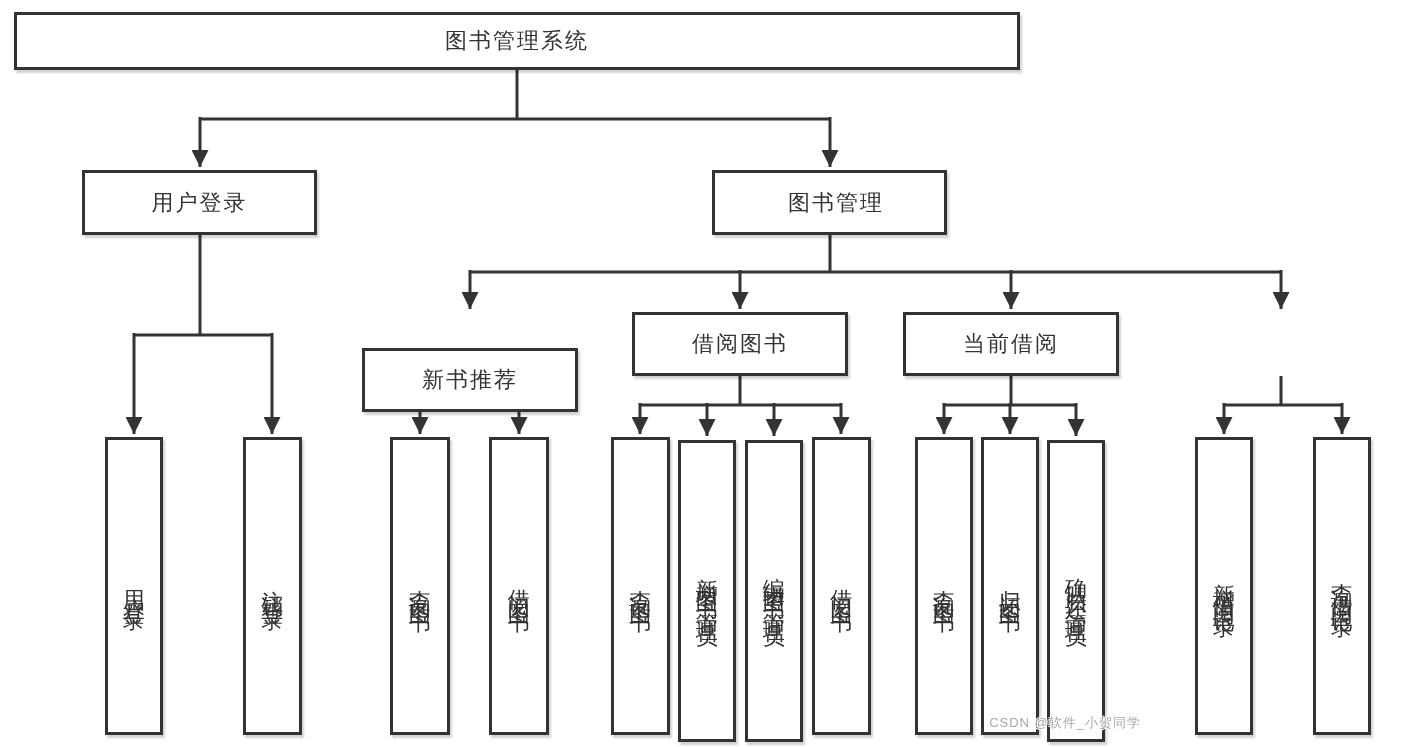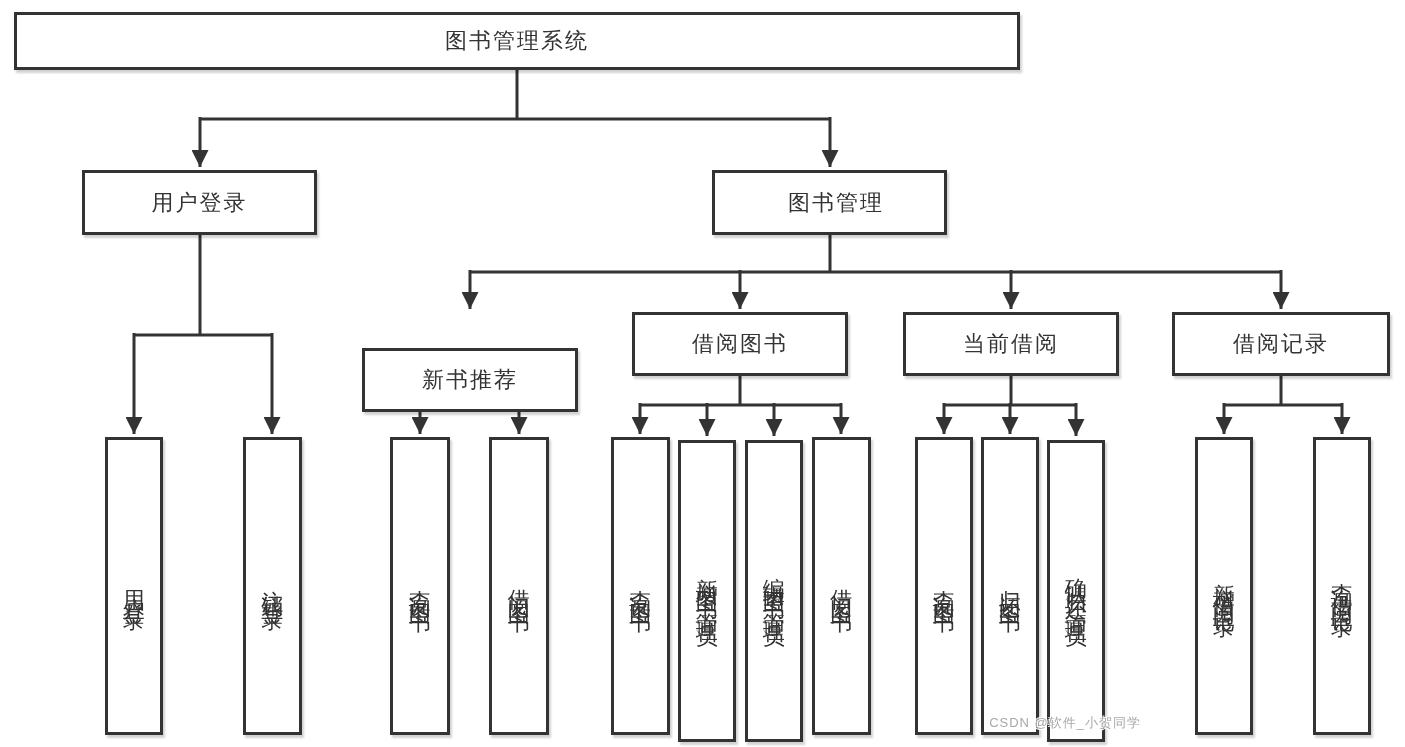--- a/index.html
+++ b/index.html
@@ -105,23 +105,20 @@
 
   <div class="box" style="left:362px; top:312px; width:216px; height:64px;margin-top:36px;">
     <span>新书推荐</span>
   </div>
   <div class="box" style="left:632px; top:312px; width:216px; height:64px;">
     <span>借阅图书</span>
   </div>
   <div class="box" style="left:903px; top:312px; width:216px; height:64px;">
     <span>当前借阅</span>
   </div>
-  <div class="box" style="left:1172px; top:312px; width:218px; height:64px;">
-    <span>借阅记录</span>
-  </div>
 
   <div class="box vbox" style="left:105px; top:437px; width:58px; height:298px;">
     <span>用户登录</span>
   </div>
   <div class="box vbox" style="left:243px; top:437px; width:59px; height:298px;">
     <span>注销登录</span>
   </div>
 
   <div class="box vbox" style="left:390px; top:437px; width:60px; height:298px;">
     <span>查询图书</span>

